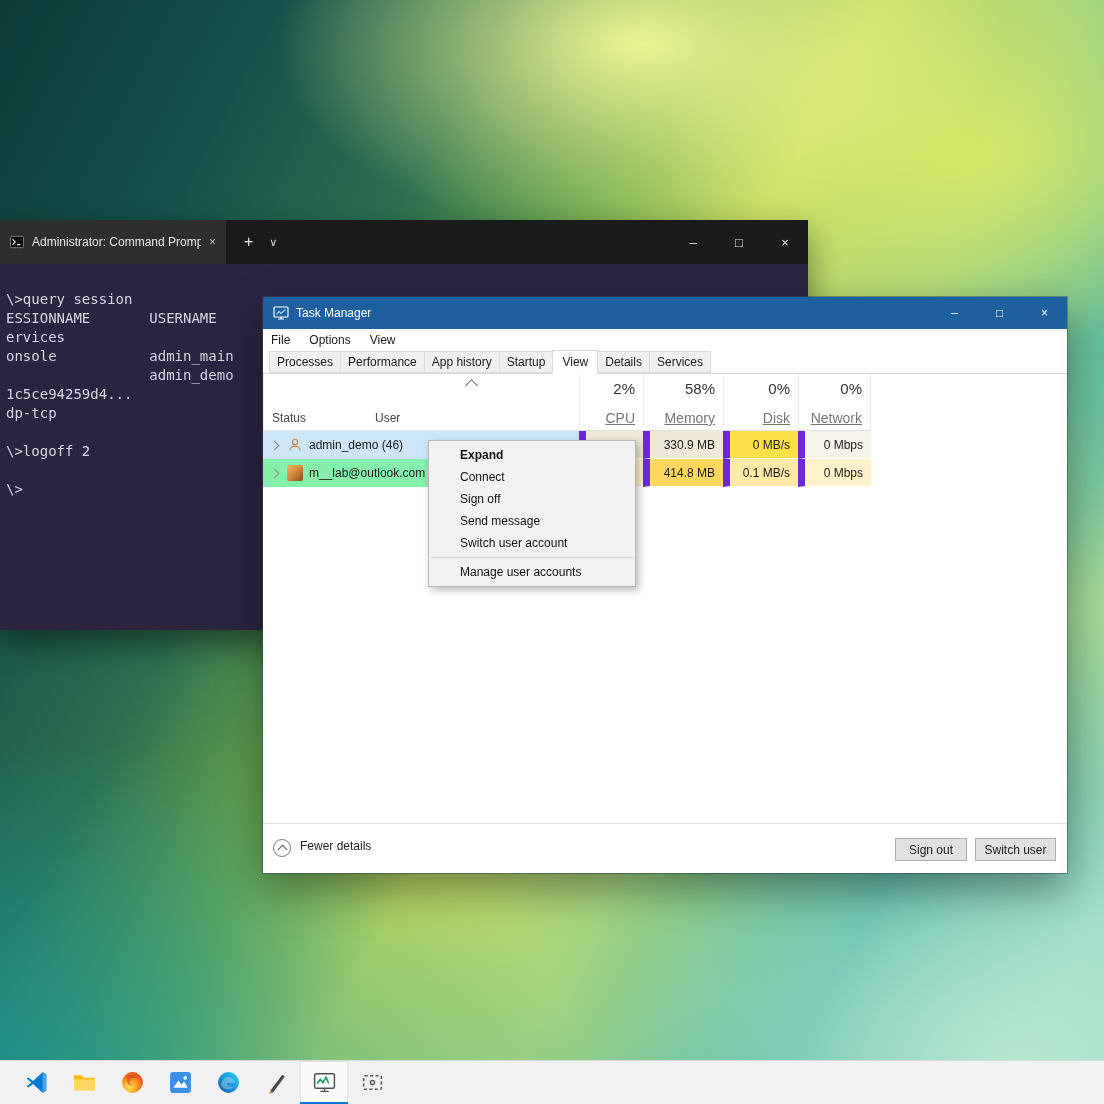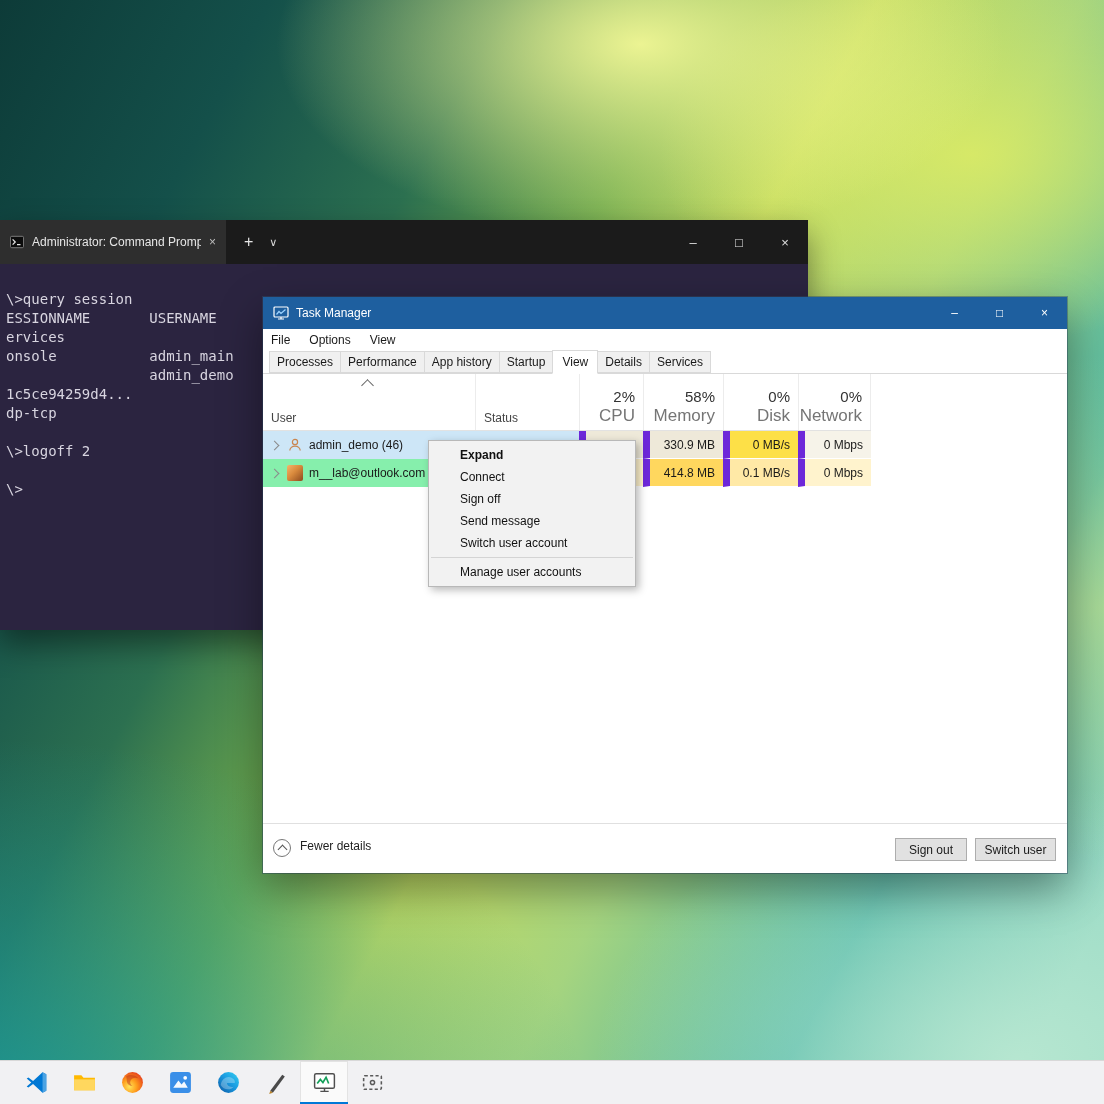--- a/index.html
+++ b/index.html
@@ -64,21 +64,21 @@
   .tm-tab.active { background:#fff; border-bottom:1px solid #fff; margin-bottom:-1px; padding:4px 9px; z-index:1; position:relative; }
 
   .tm-content { position:relative; height:449px; background:#fff; }
   .tm-header { position:relative; height:56px; border-bottom:1px solid #e2e2e2; display:flex; width:608px; }
   .hcell { box-sizing:border-box; position:relative; }
   .hcell.user   { width:212px; }
   .hcell.status { width:104px; border-left:1px solid #ececec; }
   .hcell.metric { border-left:1px solid #ececec; display:flex; flex-direction:column; justify-content:flex-end; align-items:flex-end; padding:0 8px 4px 0; }
   .hcell.m-cpu { width:64px; } .hcell.m-mem { width:80px; } .hcell.m-disk { width:75px; } .hcell.m-net { width:73px; border-right:1px solid #ececec; }
   .hvalue { font-size:15px; color:#333; }
-  .hlabel { font-size:17px; color:#757575; margin-top:1px; }
+  .hlabel { font-size:14px; color:#757575; margin-top:13px;text-decoration:underline; }
   .col-label { position:absolute; left:8px; bottom:5px; font-size:12px; color:#444; }
   .sort-chevron { position:absolute; left:100px; top:7px; width:8px; height:8px; border-left:1px solid #666; border-top:1px solid #666; transform:rotate(45deg); }
 
   .tm-row { display:flex; height:28px; width:608px; }
   .rcell { box-sizing:border-box; display:flex; align-items:center; background:#86efac; }
   .rcell.user { width:212px; padding-left:8px; gap:6px; }
   .rcell.status { width:104px; }
   .rcell.num { justify-content:flex-end; padding-right:8px; border-left:7px solid #6d28d9; border-bottom:1px solid #fff; }
   .rcell.c-cpu { width:64px; } .rcell.c-mem { width:80px; } .rcell.c-disk { width:75px; } .rcell.c-net { width:73px; }
   .row-chevron { width:6px; height:6px; border-top:1px solid #8a8a8a; border-right:1px solid #8a8a8a; transform:rotate(45deg); flex:0 0 auto; margin-right:3px; }
@@ -182,26 +182,26 @@
       <span class="tm-tab">Performance</span>
       <span class="tm-tab">App history</span>
       <span class="tm-tab">Startup</span>
       <span class="tm-tab active">View</span>
       <span class="tm-tab">Details</span>
       <span class="tm-tab">Services</span>
     </div>
 
     <div class="tm-content">
       <div class="tm-header">
+        <div class="hcell status">
+          <span class="col-label">Status</span>
+        </div>
         <div class="hcell user">
           <span class="sort-chevron"></span>
           <span class="col-label">User</span>
-        </div>
-        <div class="hcell status">
-          <span class="col-label">Status</span>
         </div>
         <div class="hcell metric m-cpu">
           <span class="hvalue">2%</span>
           <span class="hlabel">CPU</span>
         </div>
         <div class="hcell metric m-mem">
           <span class="hvalue">58%</span>
           <span class="hlabel">Memory</span>
         </div>
         <div class="hcell metric m-disk">

